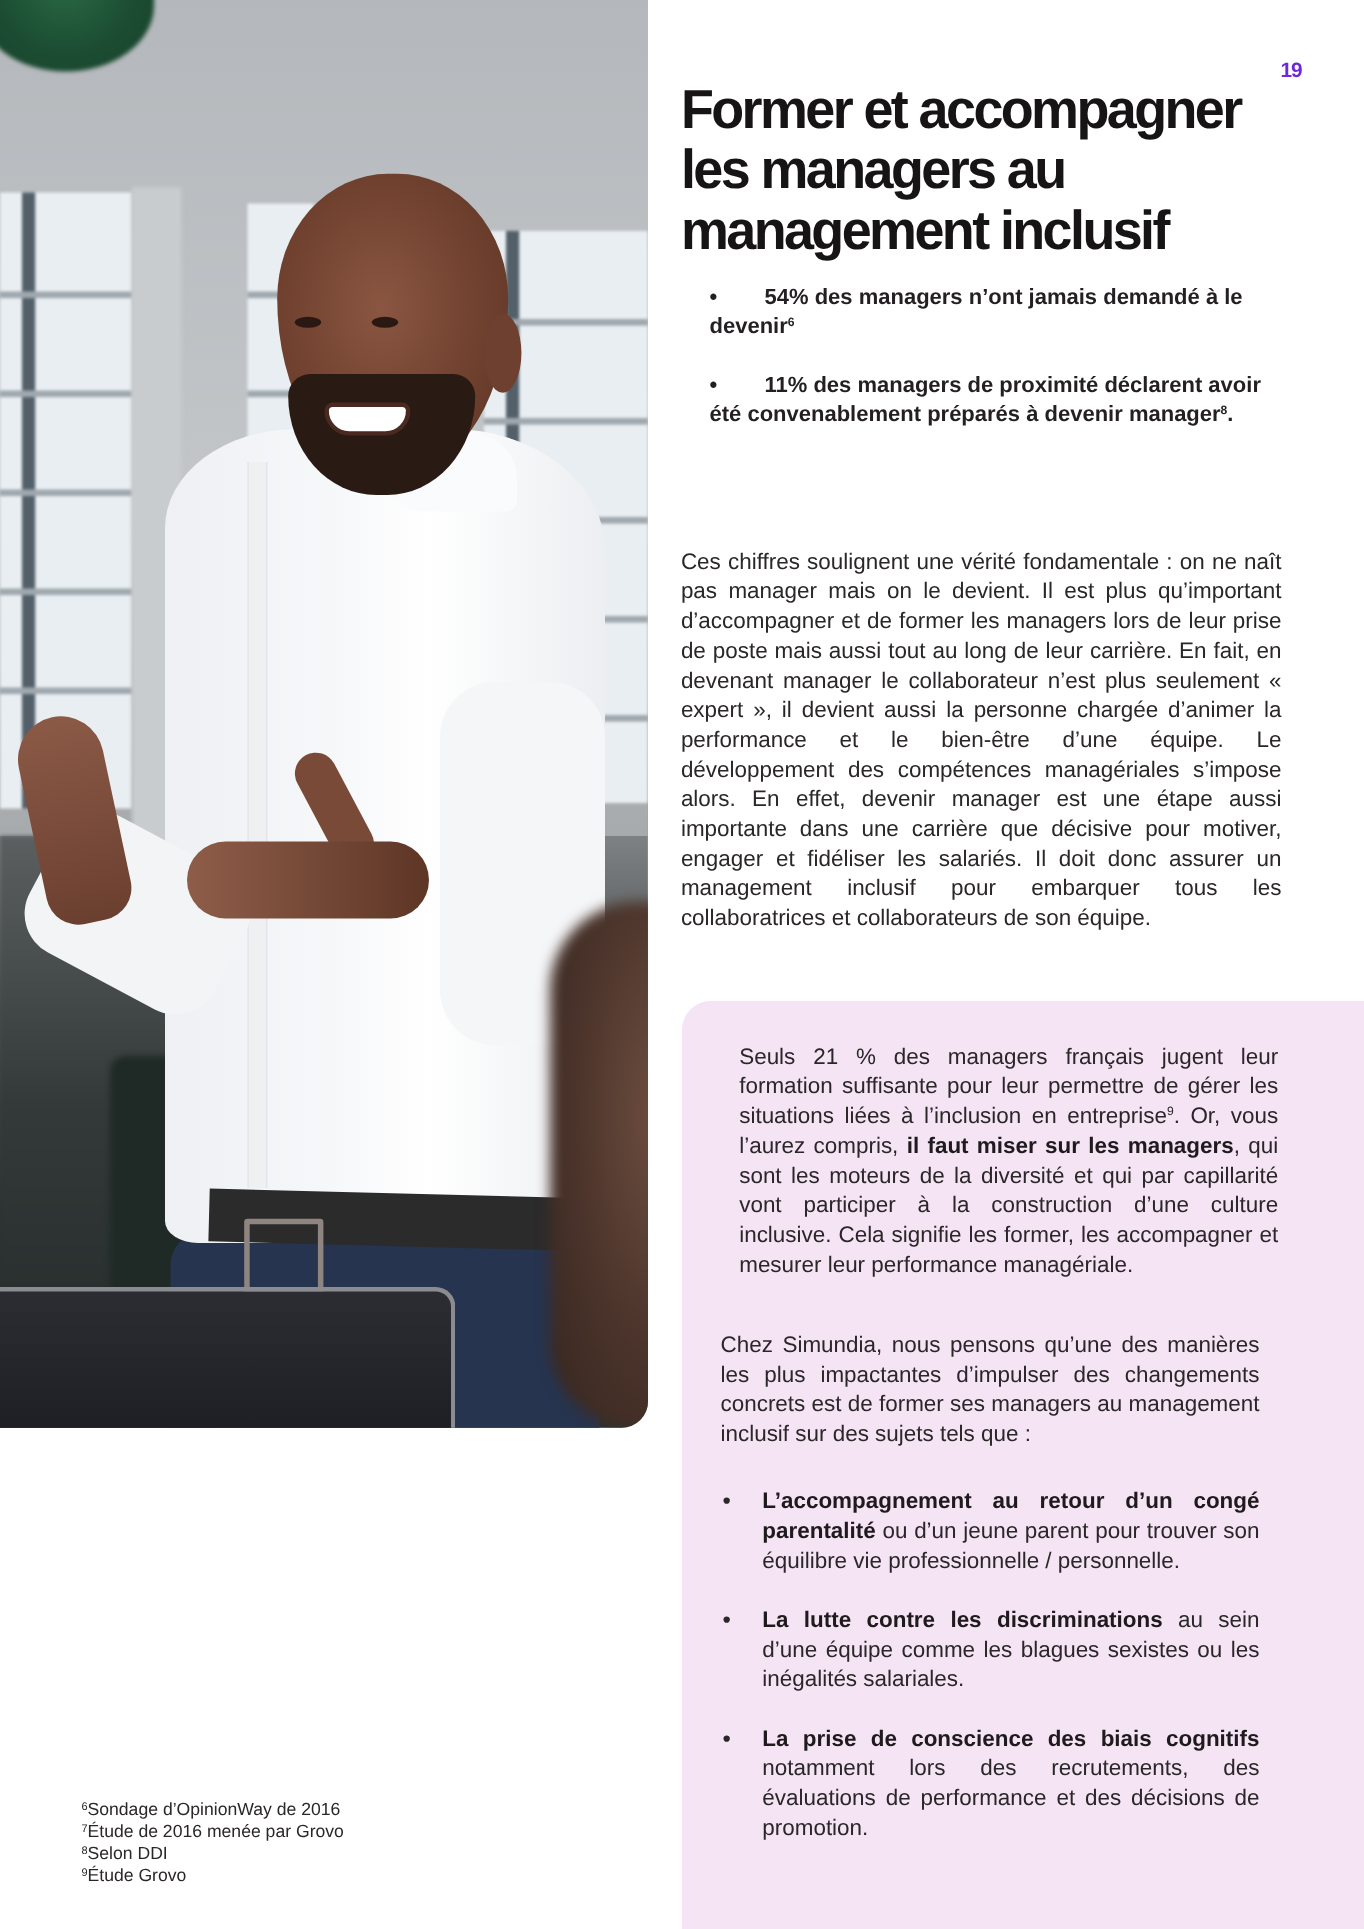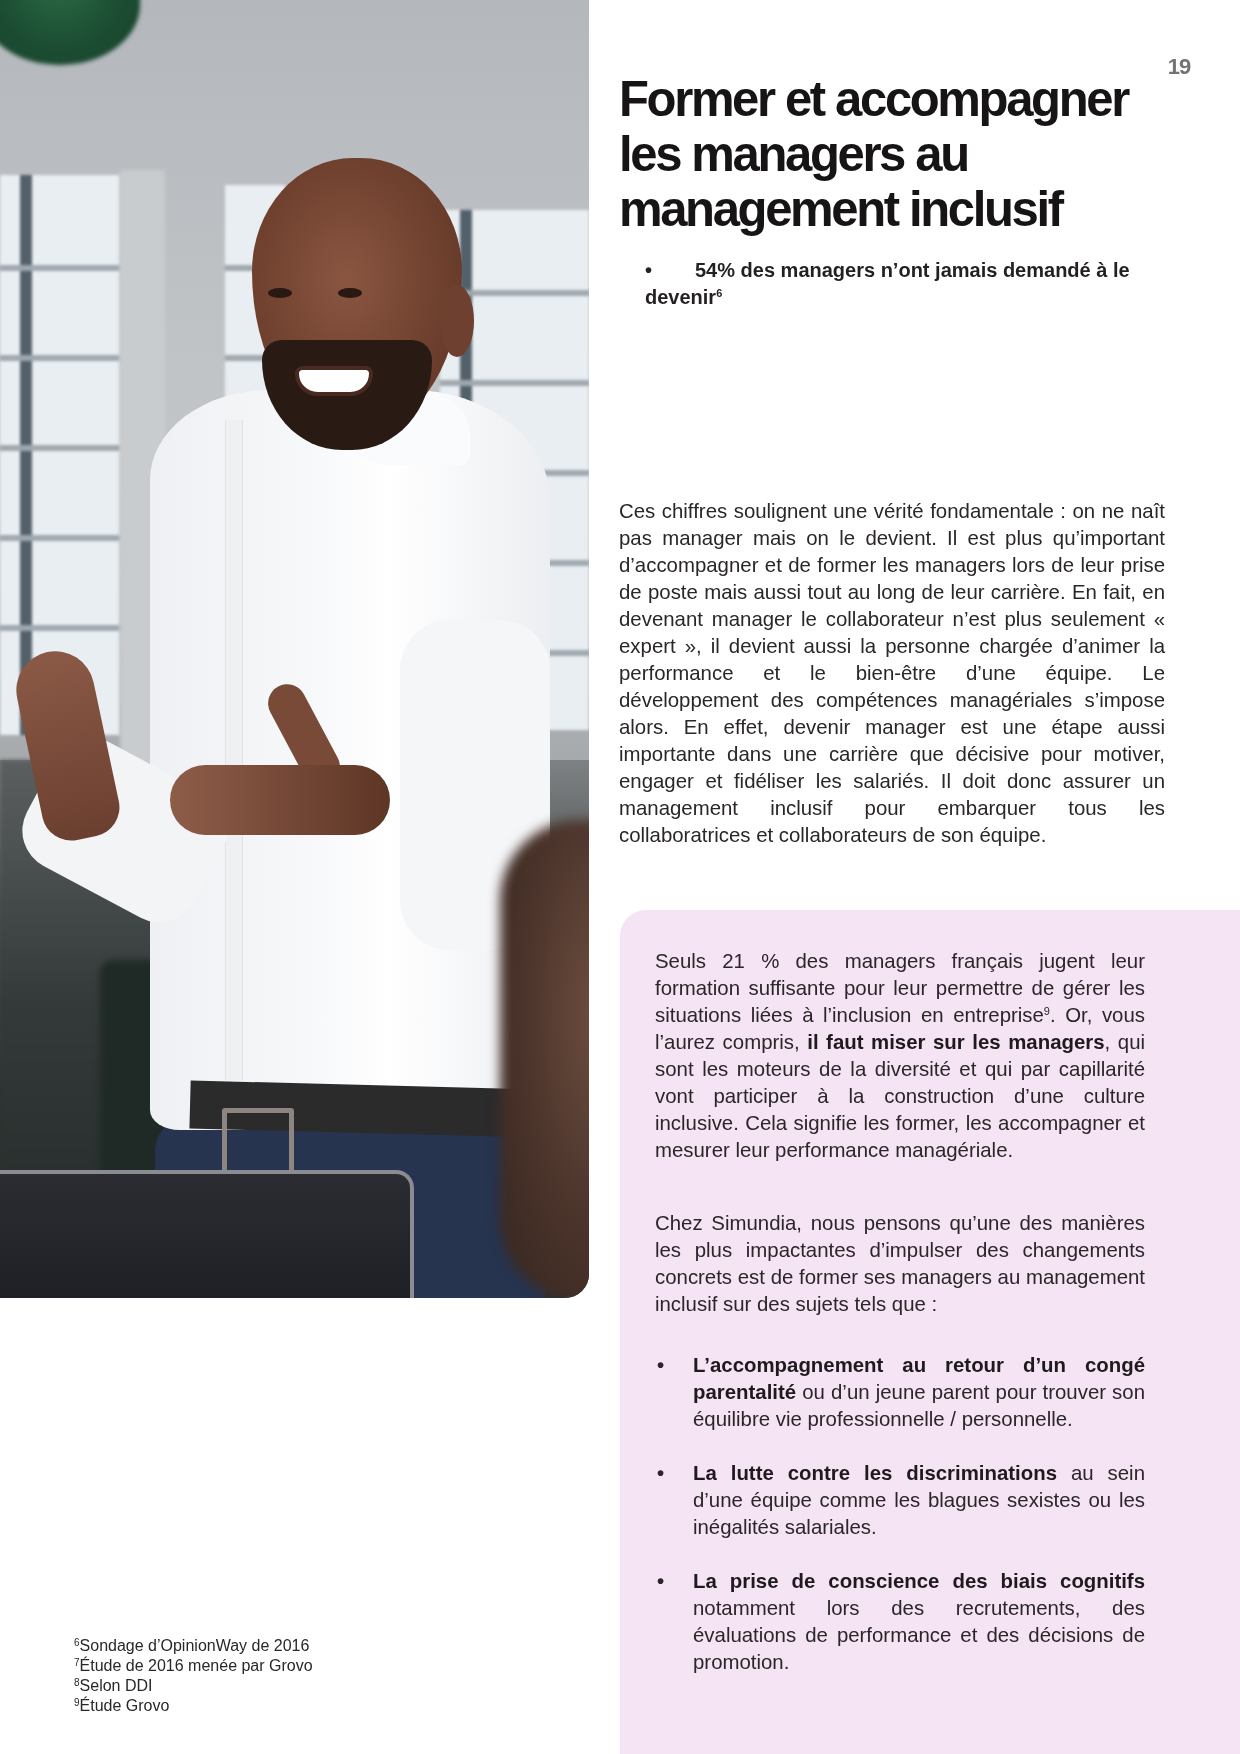--- a/index.html
+++ b/index.html
@@ -88,22 +88,22 @@
       border-top: 4px solid #8a8c91; border-right: 4px solid #8a8c91; border-radius: 0 18px 0 0;
     }
     .photo .foreground-head {
       position: absolute; left: 500px; top: 820px; width: 160px; height: 480px;
       background: radial-gradient(ellipse at 60% 40%, #6c4d3f 0%, #4a332a 55%, #352620 100%);
       border-radius: 80px 0 0 80px; filter: blur(6px);
     }
 
     
     .page-number {
-      position: absolute; left: 1164px; top: 54px; width: 30px; text-align: center;
-      font-family: "Liberation Sans", sans-serif; font-size: 22px; font-weight: bold; color: #737373;
+      position: absolute; left: 1164px; top: 54px; width: 30px; text-align: left;
+      font-family: "Liberation Sans", sans-serif; font-size: 19px; font-weight: bold; color: #6d28d9;
       letter-spacing: -1px;
     }
     .title {
       position: absolute; left: 619px; top: 72px; width: 520px; margin: 0;
       font-family: "Liberation Sans", sans-serif; font-size: 50px; line-height: 55px;
       font-weight: bold; color: #161414; letter-spacing: -2.4px;
       transform: scaleX(0.98); transform-origin: left top;
     }
     .stats {
       position: absolute; left: 645px; top: 257px; width: 520px; margin: 0; padding: 0; list-style: none;
@@ -119,21 +119,21 @@
 
     
     .callout {
       position: absolute; left: 620px; top: 910px; width: 620px; height: 844px;
       background: #f5e4f3; border-top-left-radius: 26px;
     }
     .callout .para {
       position: absolute; left: 35px; width: 490px; margin: 0;
       font-size: 20.4px; line-height: 27px; text-align: justify; color: #2a2629;
     }
-    .callout .p1 { top: 38px; }
+    .callout .p1 { top: 38px; margin-left: 17px; }
     .callout .p2 { top: 300px; }
     .callout b { color: #1e1a1d; }
     .callout sup { font-size: 11px; vertical-align: 7px; line-height: 0; }
     .topics {
       position: absolute; left: 35px; top: 442px; width: 490px; margin: 0; padding: 0; list-style: none;
       font-size: 20.4px; line-height: 27px; color: #2a2629;
     }
     .topics li { position: relative; padding-left: 38px; margin-bottom: 27px; text-align: justify; }
     .topics .dot { position: absolute; left: 2px; top: 0; font-weight: bold; }
 
@@ -201,20 +201,23 @@
 <h1 class="title">
   <span>Former et accompagner</span><br>
   <span>les managers au</span><br>
   <span>management inclusif</span>
 </h1>
 
 <ul class="stats">
   <li>
     <span class="bullet">•</span><span>54% des managers n’ont jamais demandé à le devenir</span><sup>6</sup><span></span>
   </li>
+  <li>
+    <span class="bullet">•</span><span>11% des managers de proximité déclarent avoir été convenablement préparés à devenir manager</span><sup>8</sup><span>.</span>
+  </li>
 </ul>
 
 <p class="intro">Ces chiffres soulignent une vérité fondamentale : on ne naît pas manager mais on le devient. Il est plus qu’important d’accompagner et de former les managers lors de leur prise de poste mais aussi tout au long de leur carrière. En fait, en devenant manager le collaborateur n’est plus seulement « expert », il devient aussi la personne chargée d’animer la performance et le bien-être d’une équipe. Le développement des compétences managériales s’impose alors. En effet, devenir manager est une étape aussi importante dans une carrière que décisive pour motiver, engager et fidéliser les salariés. Il doit donc assurer un management inclusif pour embarquer tous les collaboratrices et collaborateurs de son équipe.</p>
 
 <div class="callout">
   <p class="para p1"><span>Seuls 21 % des managers français jugent leur formation suffisante pour leur permettre de gérer les situations liées à l’inclusion en entreprise</span><sup>9</sup><span>. Or, vous l’aurez compris, </span><b>il faut miser sur les managers</b><span>, qui sont les moteurs de la diversité et qui par capillarité vont participer à la construction d’une culture inclusive. Cela signifie les former, les accompagner et mesurer leur performance managériale.</span></p>
   <p class="para p2">Chez Simundia, nous pensons qu’une des manières les plus impactantes d’impulser des changements concrets est de former ses managers au management inclusif sur des sujets tels que :</p>
   <ul class="topics">
     <li><span class="dot">•</span><b>L’accompagnement au retour d’un congé parentalité</b><span> ou d’un jeune parent pour trouver son équilibre vie professionnelle / personnelle.</span></li>
     <li><span class="dot">•</span><b>La lutte contre les discriminations</b><span> au sein d’une équipe comme les blagues sexistes ou les inégalités salariales.</span></li>

